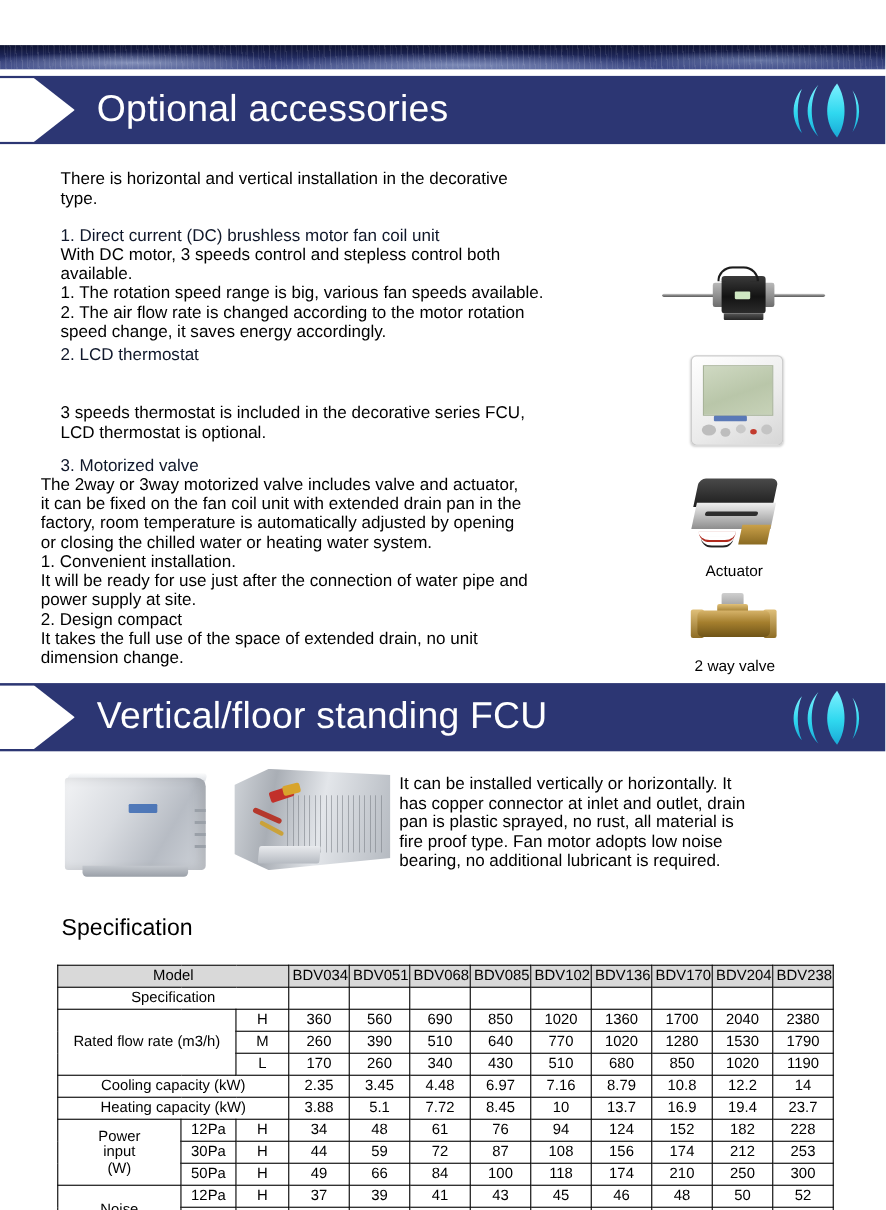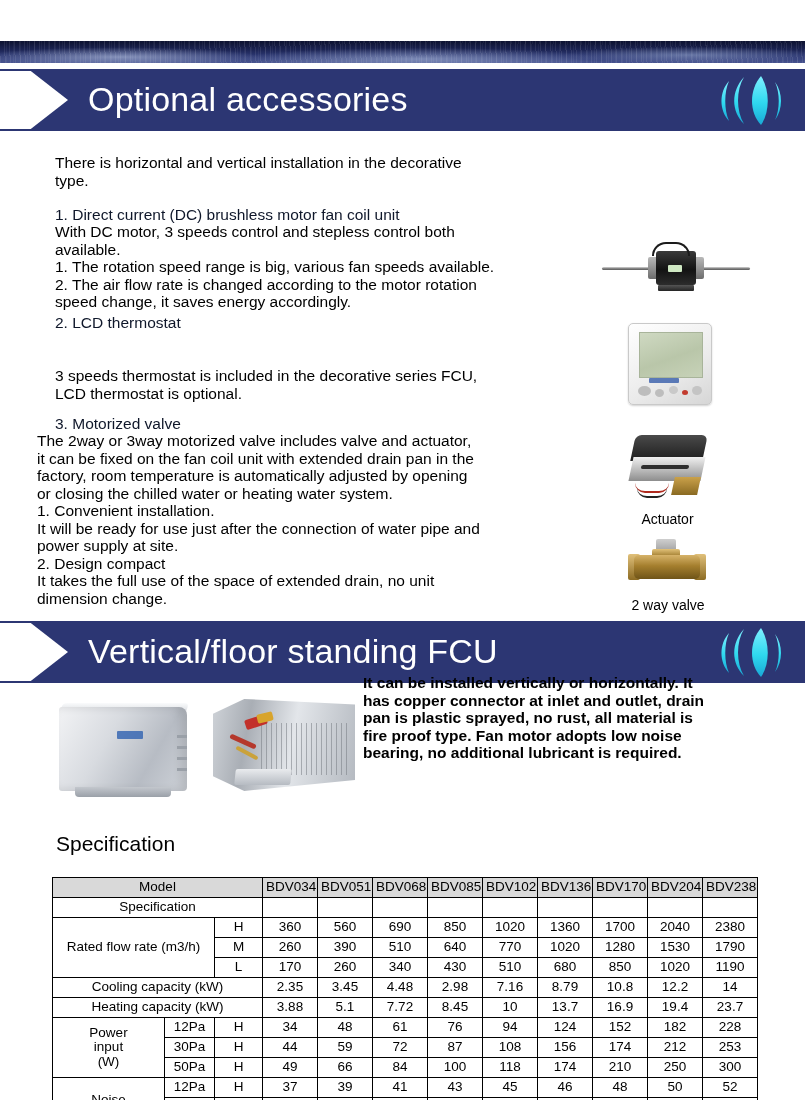--- a/index.html
+++ b/index.html
@@ -426,21 +426,21 @@
   <div class="ph fcu2">
     <div class="fcu2-body"></div>
     <div class="fcu2-coil"></div>
     <div class="fcu2-valve1"></div>
     <div class="fcu2-valve2"></div>
     <div class="fcu2-pipe1"></div>
     <div class="fcu2-pipe2"></div>
     <div class="fcu2-pan"></div>
   </div>
 
-  <div class="txt" style="left:363px; top:633px; width:440px; font-size:15.5px;font-weight:bold;">It can be installed vertically or horizontally. It
+  <div class="txt" style="left:363px; top:663px; width:440px; font-size:15.5px;">It can be installed vertically or horizontally. It
 has copper connector at inlet and outlet, drain
 pan is plastic sprayed, no rust, all material is
 fire proof type. Fan motor adopts low noise
 bearing, no additional lubricant is required.</div>
 
   <div class="spec-h">Specification</div>
 
   <table class="spec">
     <colgroup>
       <col class="c-lab">
@@ -520,21 +520,21 @@
         <td>850</td>
         <td>1020</td>
         <td>1190</td>
       </tr>
 
       <tr>
         <td class="l" colspan="3">Cooling capacity (kW)</td>
         <td>2.35</td>
         <td>3.45</td>
         <td>4.48</td>
-        <td>2.98</td>
+        <td>6.97</td>
         <td>7.16</td>
         <td>8.79</td>
         <td>10.8</td>
         <td>12.2</td>
         <td>14</td>
       </tr>
 
       <tr>
         <td class="l" colspan="3">Heating capacity (kW)</td>
         <td>3.88</td>

